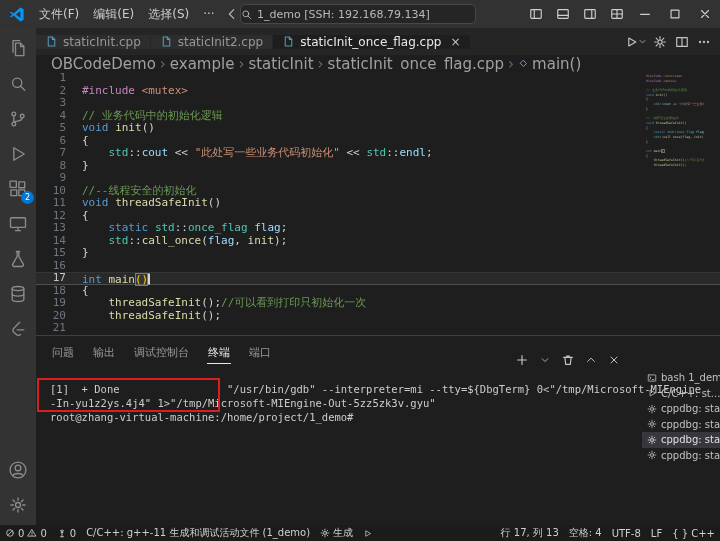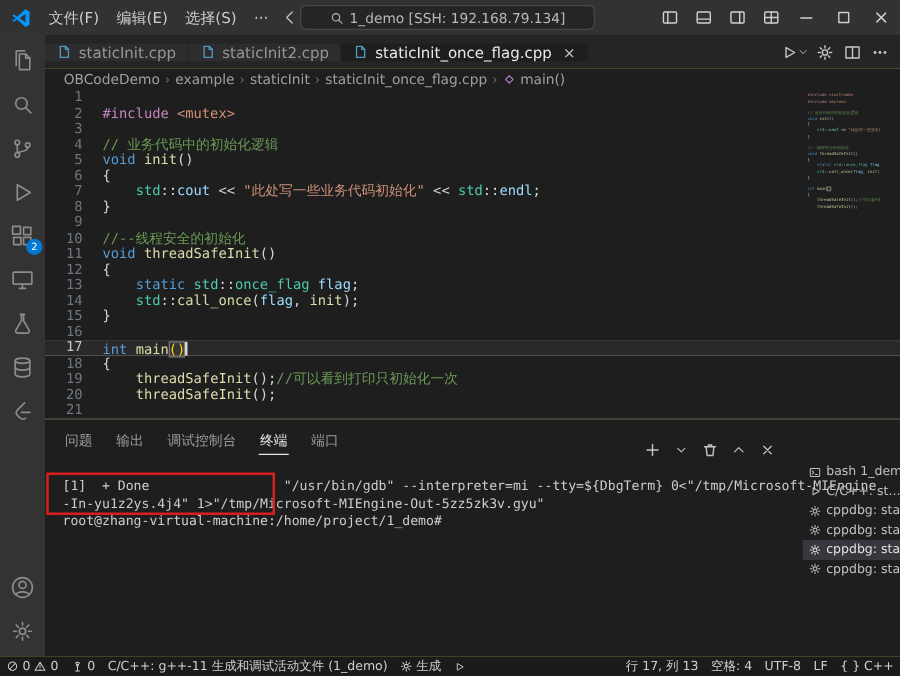--- a/index.html
+++ b/index.html
@@ -1,25 +1,25 @@
 <!DOCTYPE html>
 <html><head>
 <meta charset="utf-8">
 <style>
   *{margin:0;padding:0;box-sizing:border-box;cursor:default;user-select:none}
   body{background:#111;font-family:"DejaVu Sans","Liberation Sans",sans-serif}
-  #window{position:relative;width:720px;height:541px;background:#fde047;overflow:hidden}
+  #window{position:relative;width:720px;height:541px;background:#c4b5fd;overflow:hidden}
 
   
   .titlebar{position:absolute;top:0;left:0;right:0;height:28px;background:#323233;display:flex;align-items:center;color:#ccc;font-size:12px;z-index:6}
   .logo{width:32px;display:flex;justify-content:center;align-items:center}
   .menu-item{padding:0 7px;height:20px;line-height:20px;border-radius:4px;white-space:nowrap}
   .nav{width:20px;text-align:center;color:#b9b9b9;display:flex;justify-content:center}
   .nav.dim{color:#6f6f6f}
-  .cmd-center{position:absolute;left:240px;top:4px;width:236px;height:20px;background:#252526;border:1px solid #474747;border-radius:5px;display:flex;align-items:center;justify-content:center;gap:5px;font-size:11px;color:#b9b9b9;white-space:nowrap;overflow:hidden}
+  .cmd-center{position:absolute;left:240px;top:4px;width:236px;height:20px;background:#252526;border:1px solid #474747;border-radius:5px;display:flex;align-items:center;justify-content:flex-start;gap:5px;font-size:11px;color:#b9b9b9;white-space:nowrap;overflow:hidden}
   .tb-right{margin-left:auto;display:flex;align-items:center;height:100%}
   .tb-icon{width:27px;height:28px;display:flex;align-items:center;justify-content:center;color:#cfcfcf}
   .tb-icon.win{width:30px}
 
   
   .activitybar{position:absolute;left:0;top:28px;bottom:16px;width:36px;background:#333333;display:flex;flex-direction:column;align-items:center;padding-top:3px;z-index:5}
   .ab-item{width:36px;height:35px;display:flex;align-items:center;justify-content:center;color:#8c8c8c;position:relative}
   .ab-bottom{position:absolute;left:0;bottom:3px;width:36px;display:flex;flex-direction:column;align-items:center}
   .badge{position:absolute;right:2px;bottom:2px;min-width:13px;height:13px;line-height:13px;border-radius:8px;background:#0078d4;color:#fff;font-size:8px;text-align:center;padding:0 2px}
 
@@ -28,21 +28,21 @@
   .tabs{display:flex}
   .tab{display:flex;align-items:center;gap:5px;padding:0 9px;font-size:12px;color:#969696;background:#2d2d2d;border-right:1px solid #252526;white-space:nowrap}
   .tab.active{background:#1e1e1e;color:#e8e8e8}
   .tab .x{font-size:12px;margin-left:4px;color:#c5c5c5}
   .ficon{color:#519aba;display:flex;align-items:center}
   .tab-actions{margin-left:auto;display:flex;align-items:center;gap:1px;padding-right:6px;color:#c5c5c5}
   .ta{width:21px;height:22px;display:flex;align-items:center;justify-content:center}
   .ta.narrow{width:11px;margin-left:-5px}
 
   
-  .breadcrumb{position:absolute;left:36px;right:0;top:55px;height:17px;background:#1e1e1e;display:flex;align-items:center;font-size:11px;color:#a0a0a0;padding-left:15px;gap:4px;white-space:nowrap}
+  .breadcrumb{position:absolute;left:36px;right:0;top:55px;height:17px;background:#1e1e1e;display:flex;align-items:center;font-size:15px;color:#a0a0a0;padding-left:15px;gap:4px;white-space:nowrap}
   .bc-sep{color:#6c6c6c}
   .bc-item{display:flex;align-items:center}
 
   
   .editor{position:absolute;left:36px;right:0;top:72px;height:263px;background:#1e1e1e;overflow:hidden}
   .code-line{display:flex;height:12.5px;font:11px/12.5px "DejaVu Sans Mono","Liberation Mono",monospace;white-space:pre}
   .ln{width:46px;flex:none;text-align:right;padding-right:16px;color:#6e7681}
   .lc{white-space:pre}
   .current{background:rgba(255,255,255,0.05);box-shadow:inset 0 1px 0 rgba(255,255,255,0.06),inset 0 -1px 0 rgba(255,255,255,0.18)}
   .current .ln{color:#c6c6c6}

